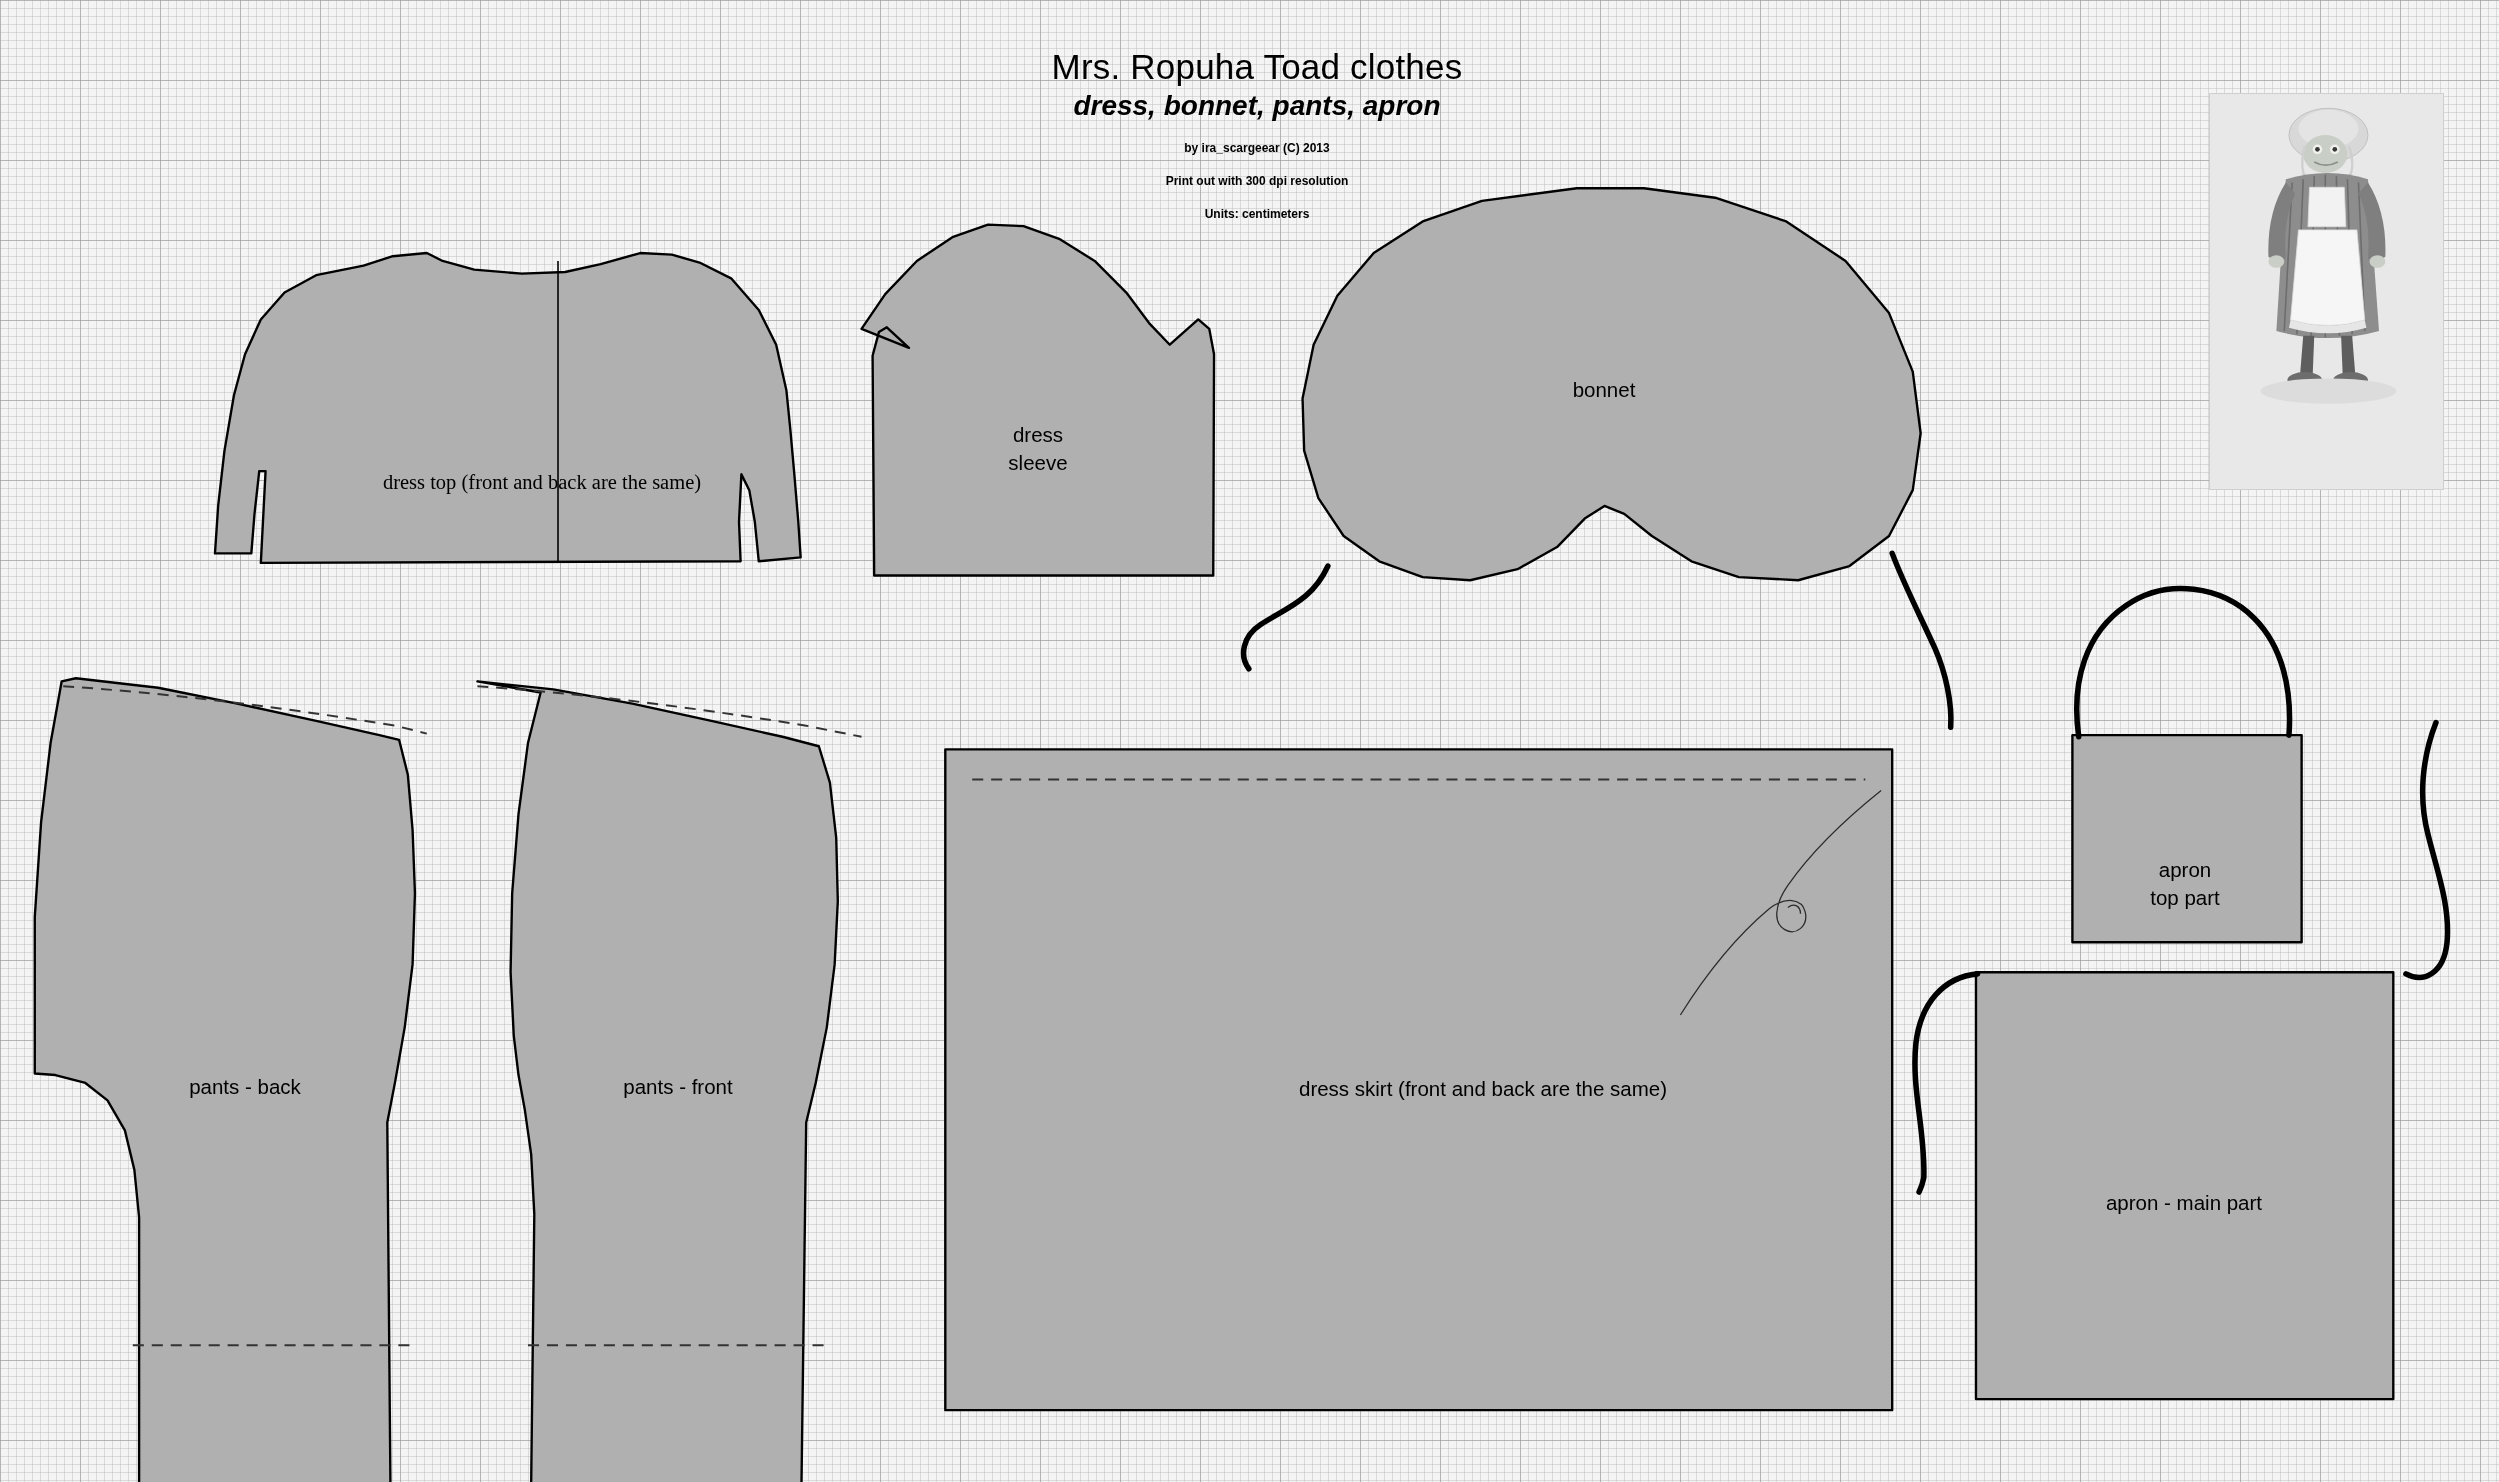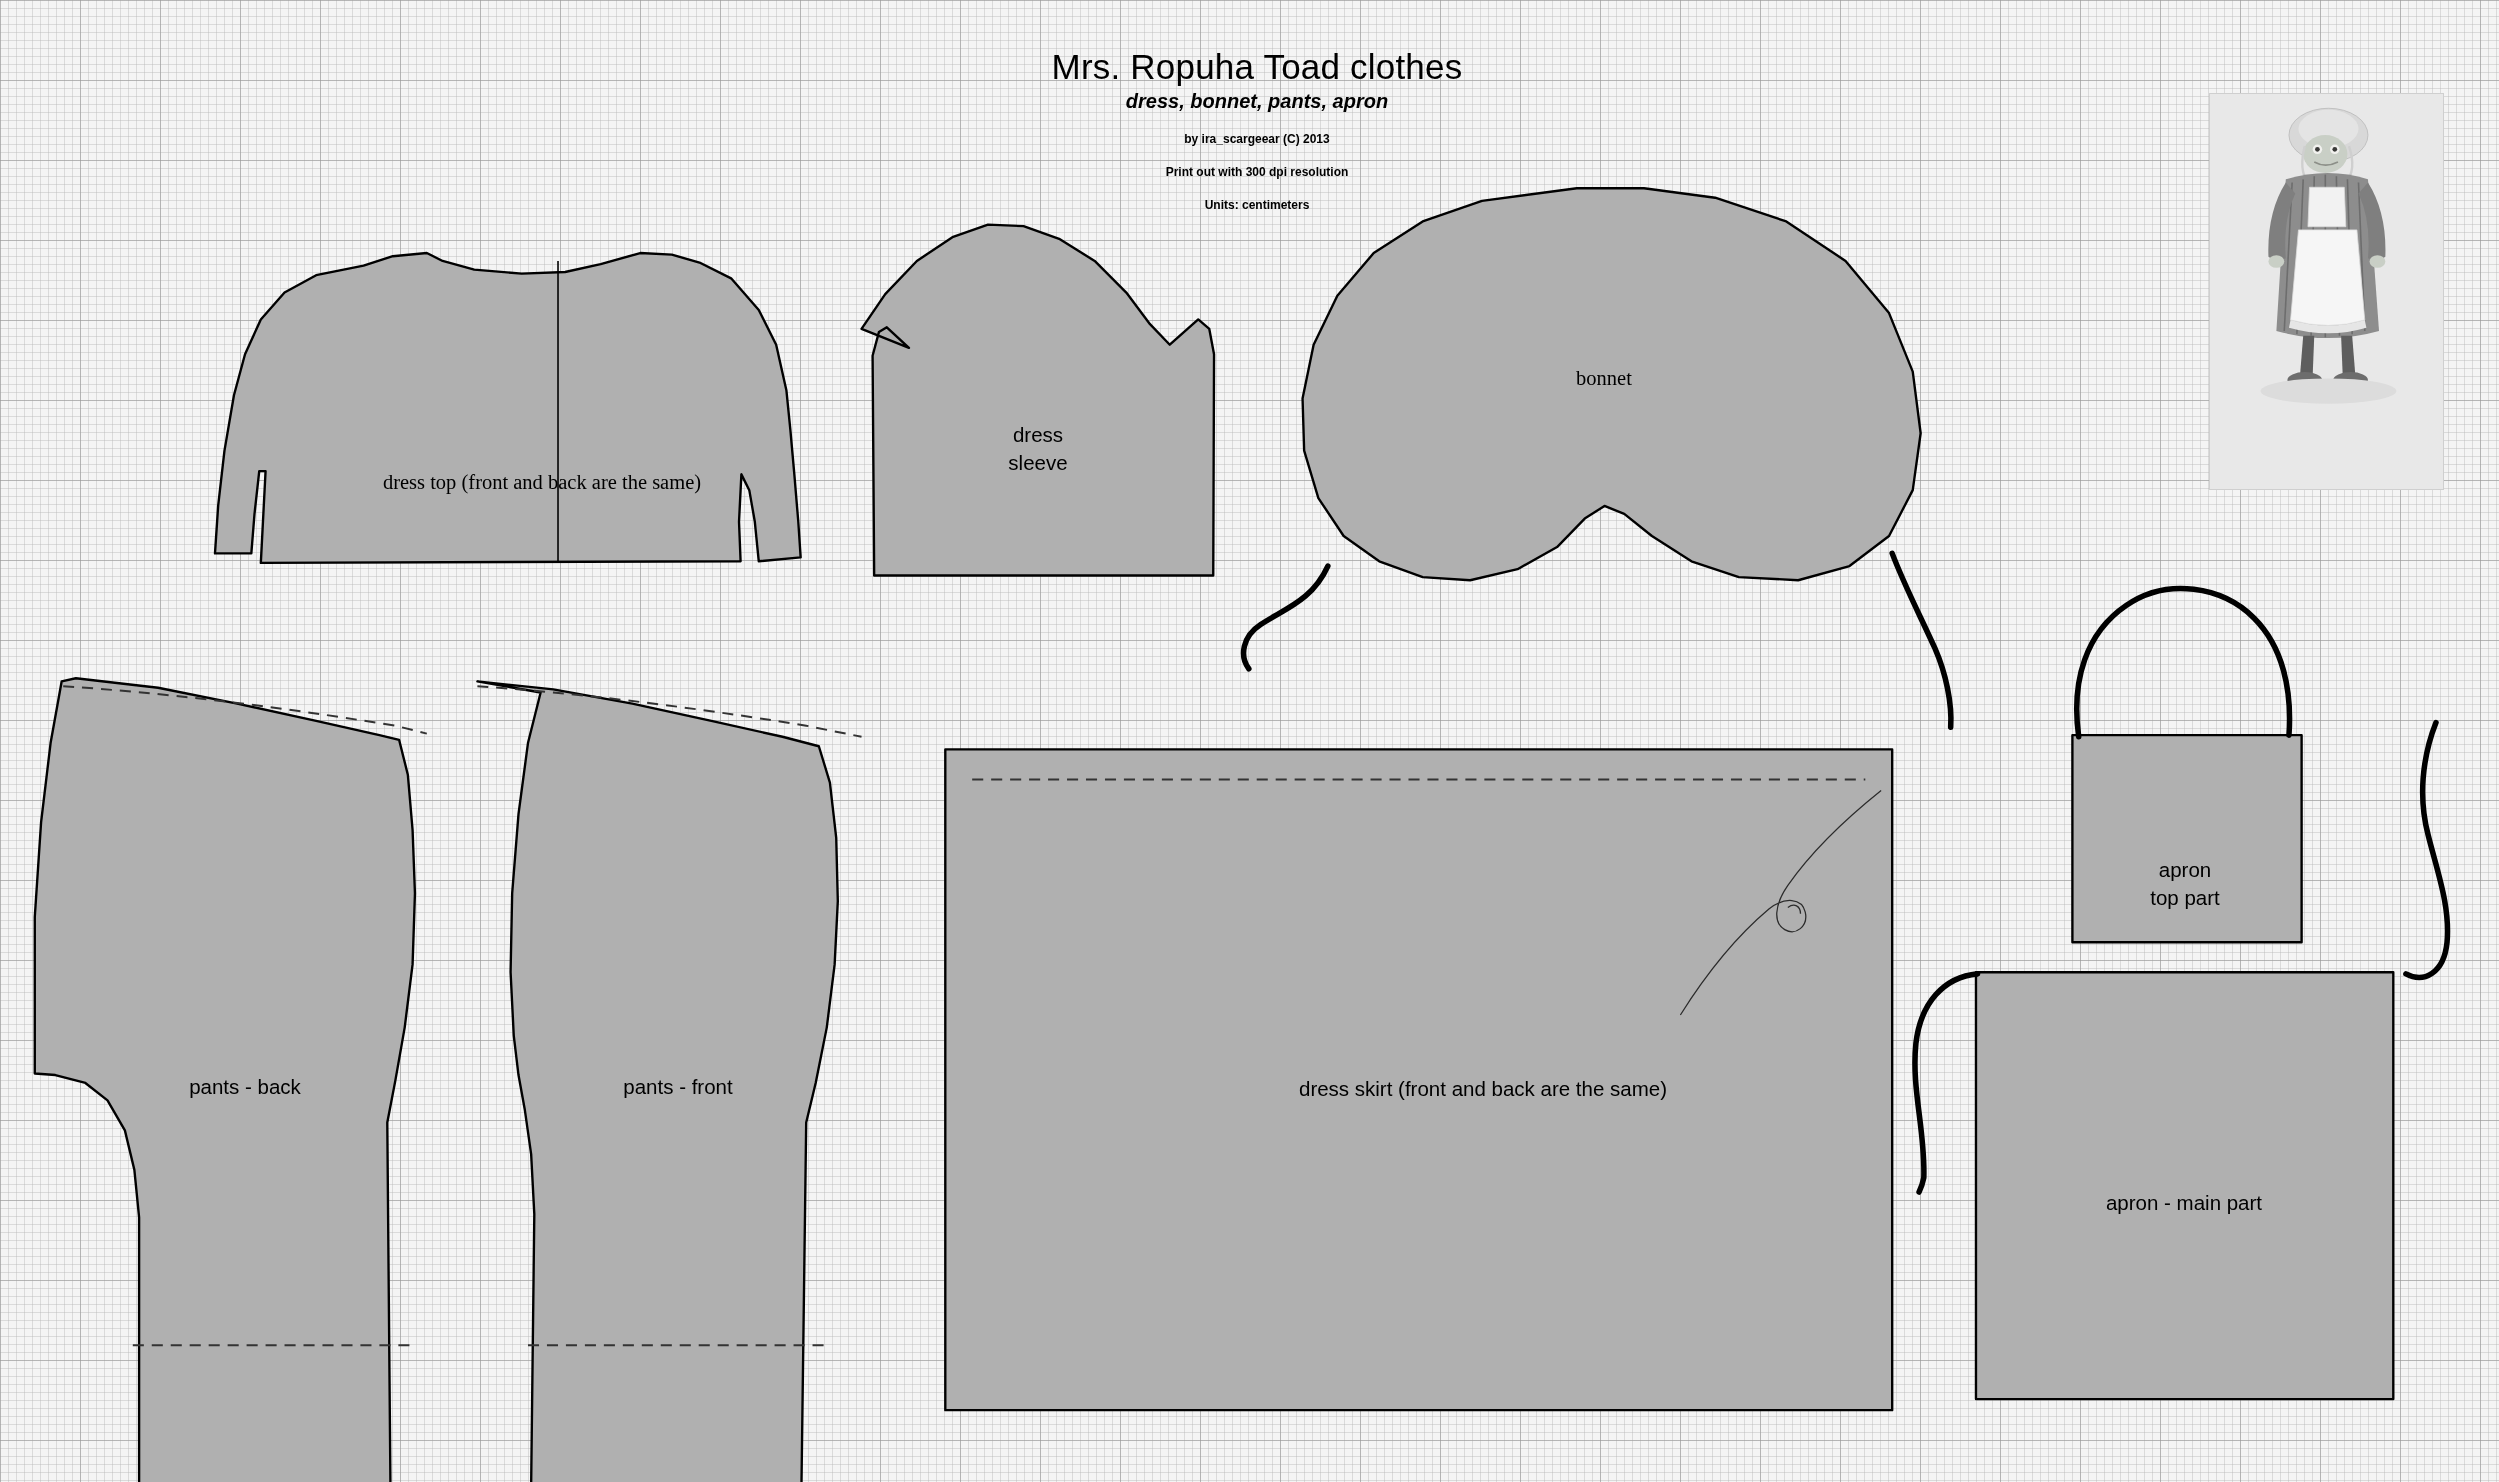--- a/index.html
+++ b/index.html
@@ -76,21 +76,21 @@
     transform: translateX(-50%);
     text-align: center;
     color: #000;
   }
   #title-main {
     font-size: 35px;
     letter-spacing: 0.2px;
     white-space: nowrap;
   }
   #title-sub {
-    font-size: 20px;
+    font-size: 28px;
     font-style: italic;
     font-weight: bold;
     margin-top: 3.2px;
     white-space: nowrap;
   }
   .title-meta {
     font-size: 12px;
     font-weight: bold;
     margin-top: 19px;
     white-space: nowrap;
@@ -149,21 +149,21 @@
     <div id="title-main">Mrs. Ropuha Toad clothes</div>
     <div id="title-sub">dress, bonnet, pants, apron</div>
     <div class="title-meta">by ira_scargeear (C) 2013</div>
     <div class="title-meta">Print out with 300 dpi resolution</div>
     <div class="title-meta">Units: centimeters</div>
   </div>
 
   <div class="piece-label" style="left:542px; top:482px;font-family:Liberation Serif, serif;">dress top (front and back are the same)</div>
   <div class="piece-label" style="left:1038px; top:449px;">dress
 sleeve</div>
-  <div class="piece-label" style="left:1604px; top:378px;font-family:Liberation Serif, serif;">bonnet</div>
+  <div class="piece-label" style="left:1604px; top:390px;">bonnet</div>
   <div class="piece-label" style="left:245px; top:1087px;">pants - back</div>
   <div class="piece-label" style="left:678px; top:1087px;">pants - front</div>
   <div class="piece-label" style="left:1483px; top:1089px;">dress skirt (front and back are the same)</div>
   <div class="piece-label" style="left:2185px; top:850px;margin-top:34px;">apron
 top part</div>
   <div class="piece-label" style="left:2184px; top:1203px;">apron - main part</div>
 
   <div id="photo-frame">
     <svg viewBox="0 0 295 500" width="233" height="395">
       <rect x="0" y="0" width="295" height="500" fill="#ececec"></rect>

